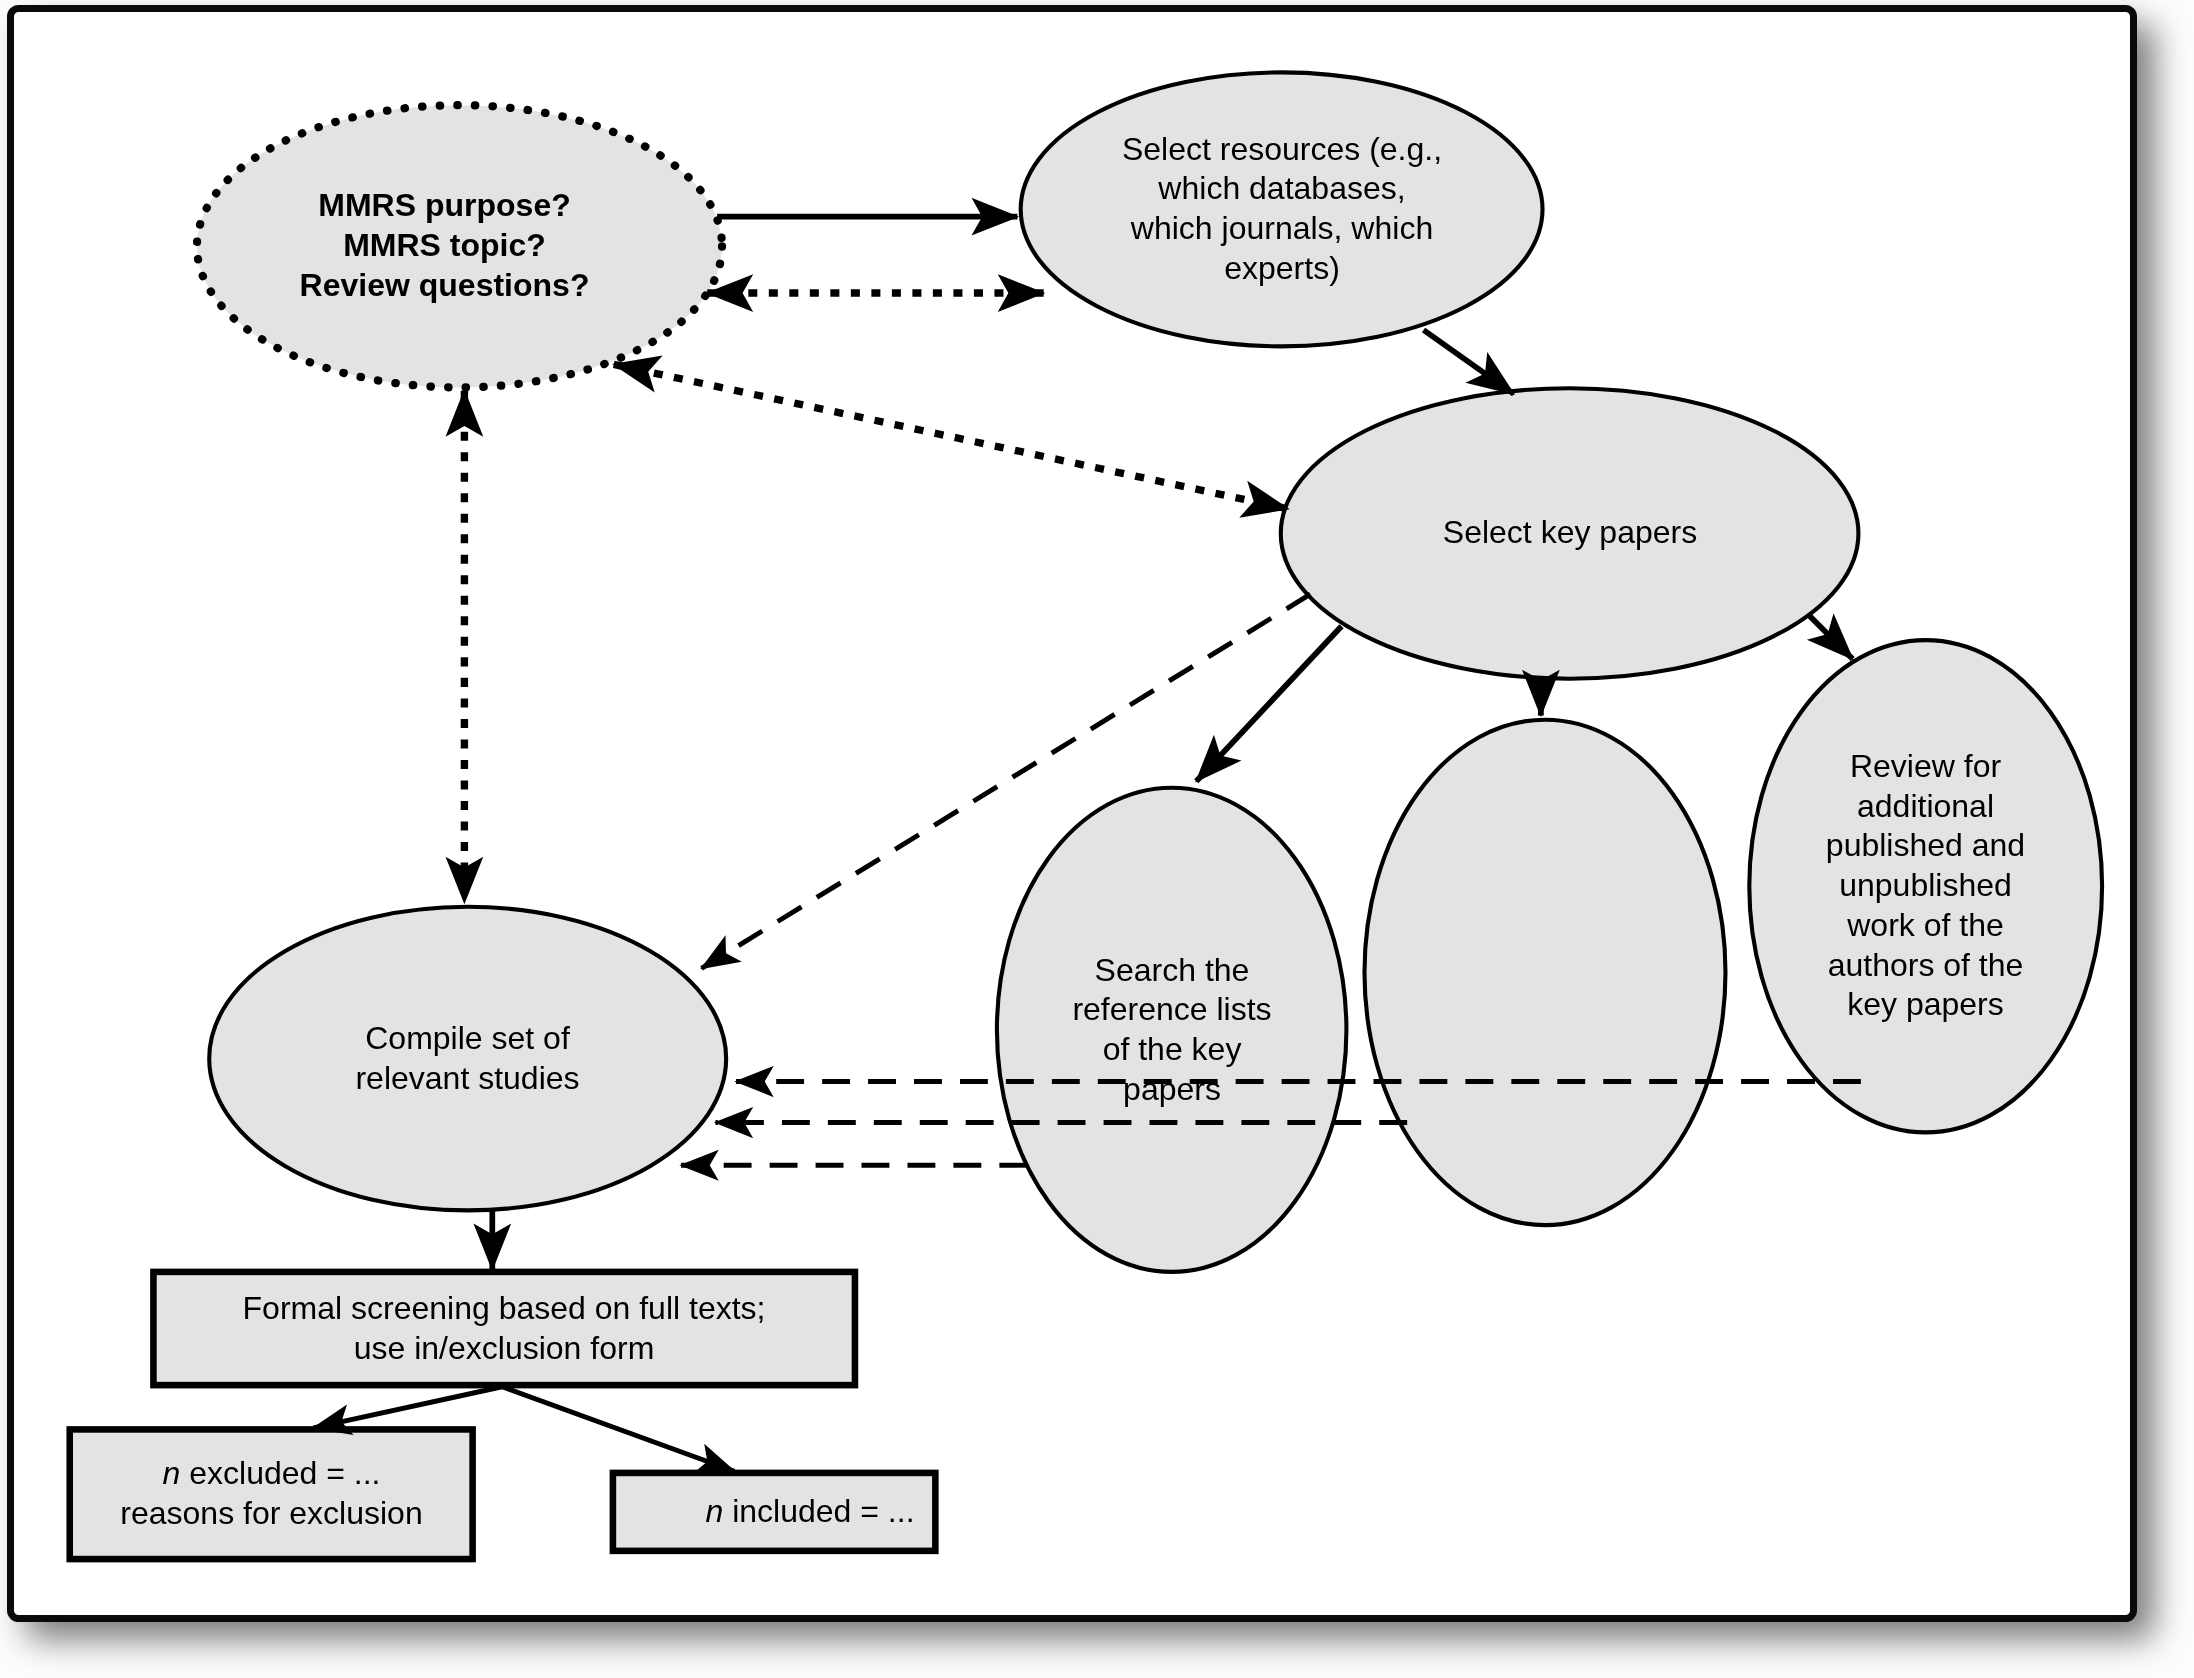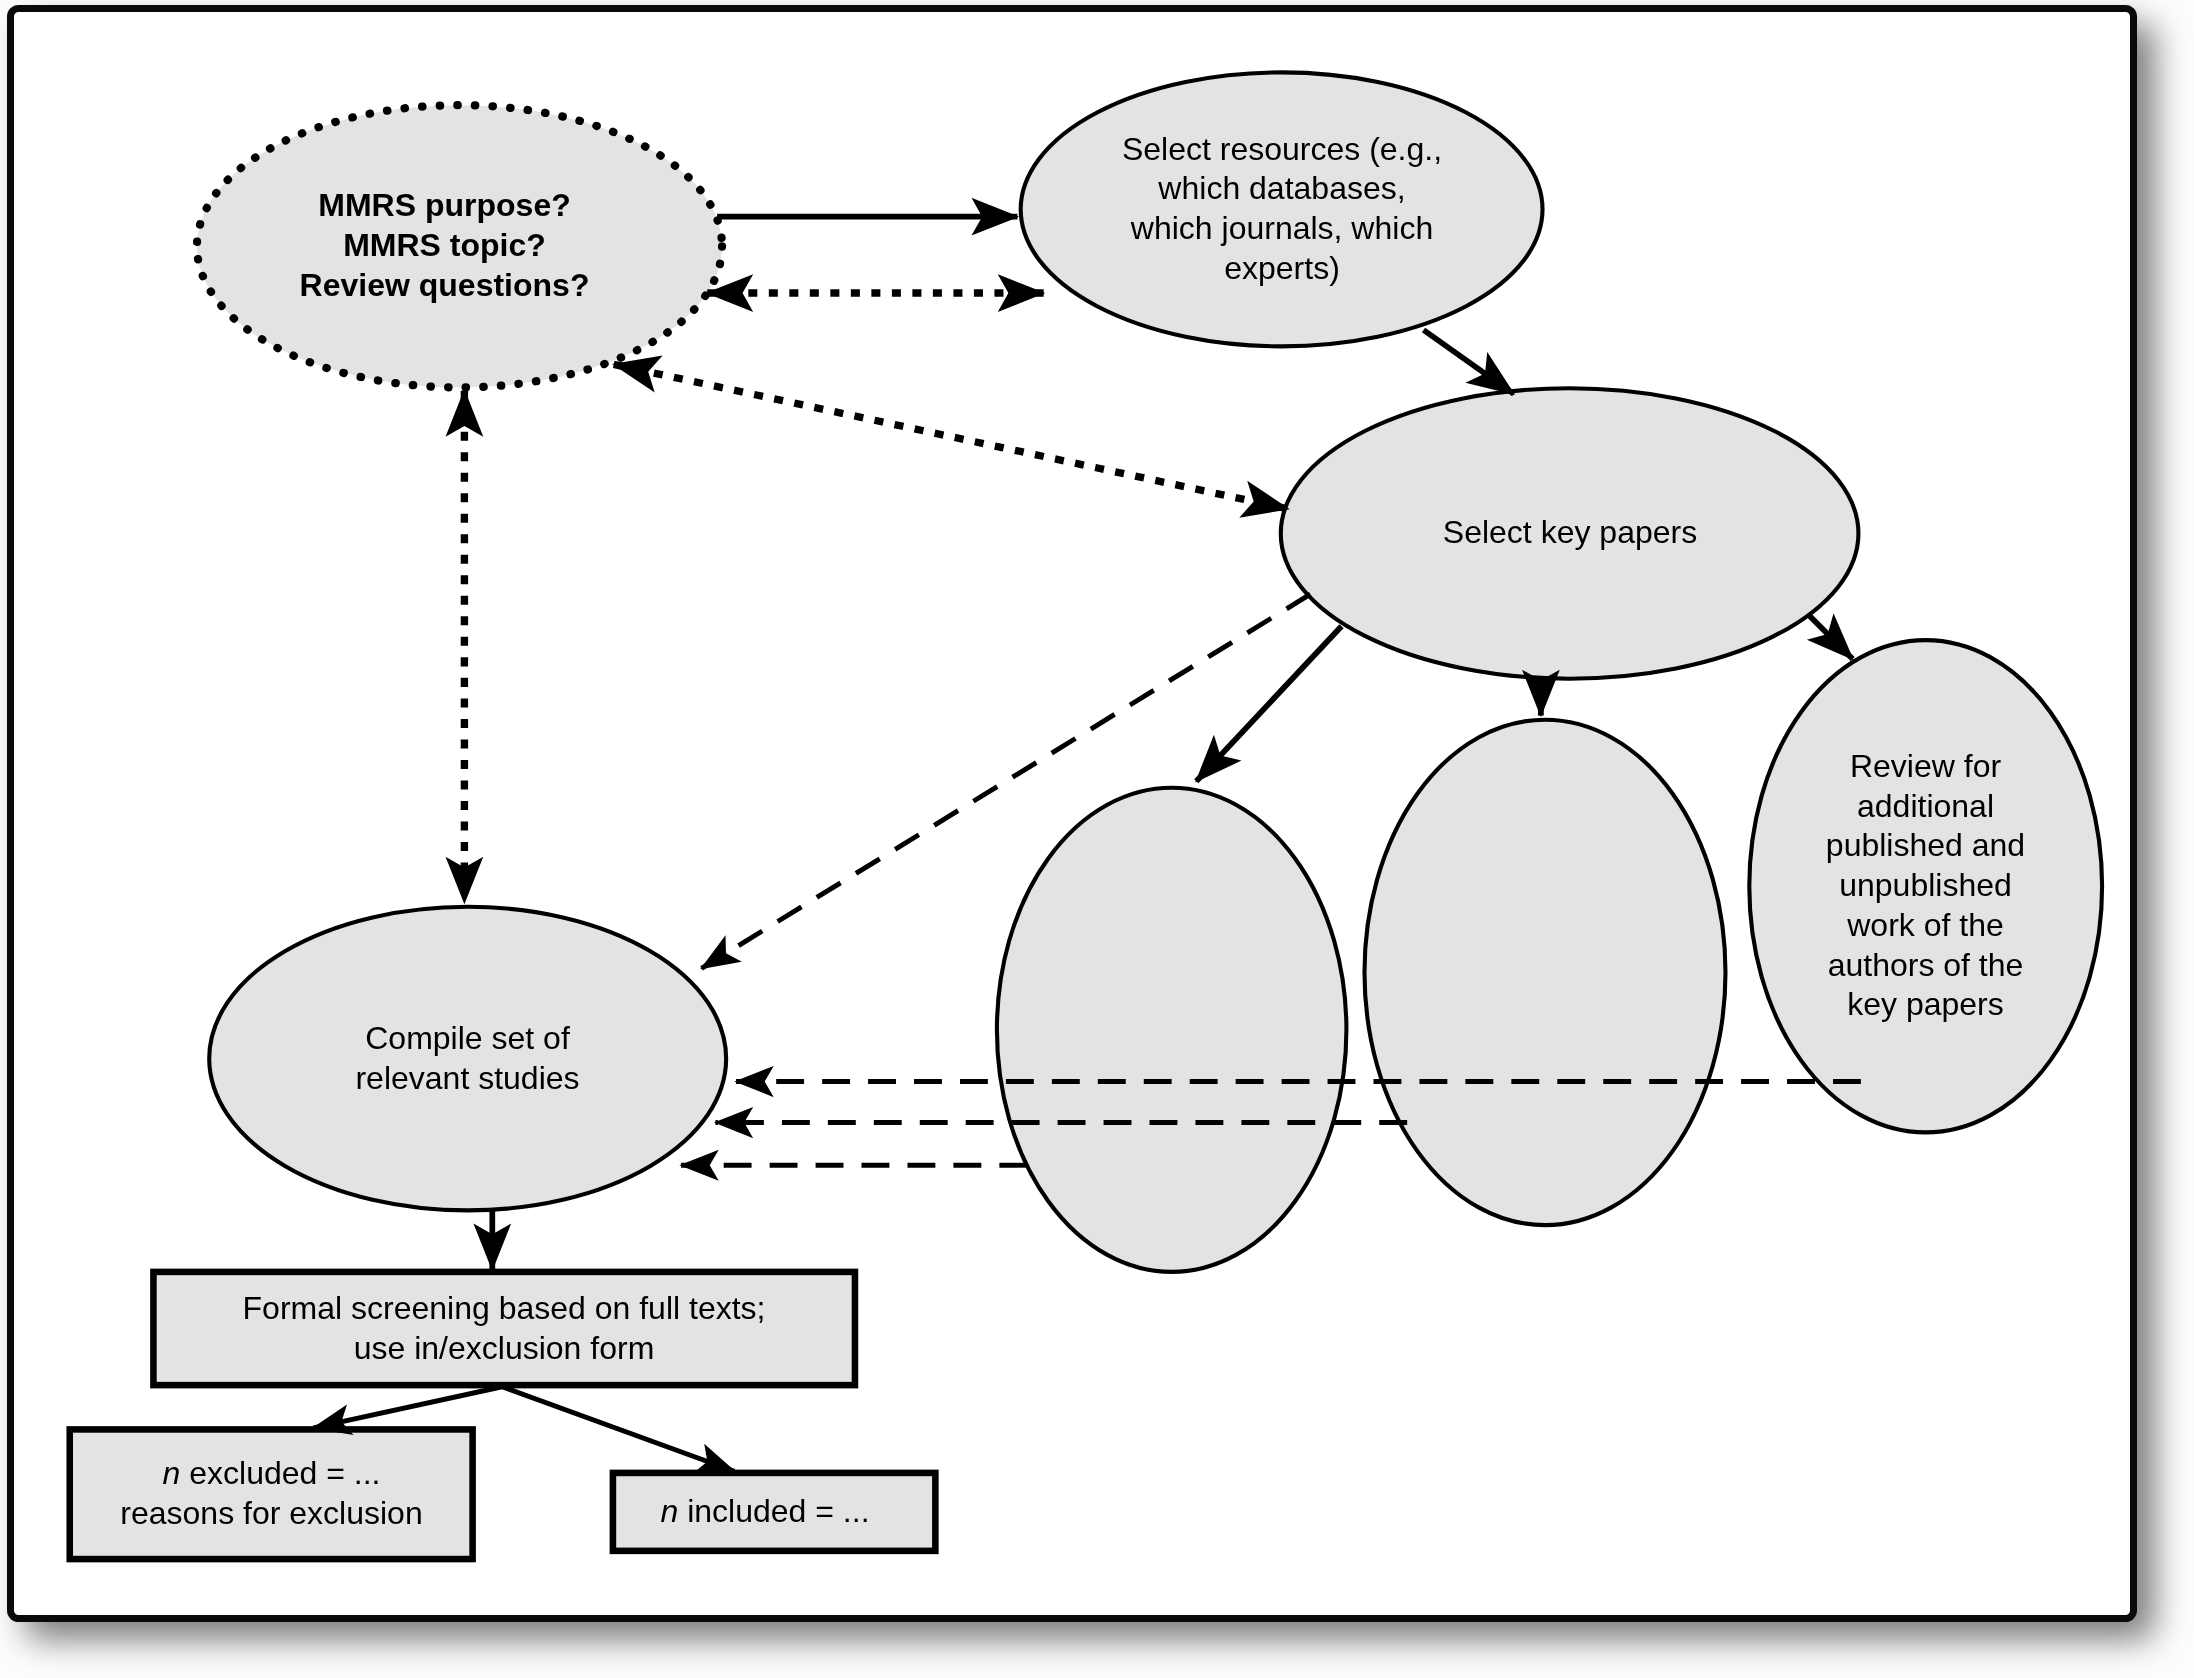--- a/index.html
+++ b/index.html
@@ -105,20 +105,26 @@
     <div class="inner">Select resources (e.g.,
 which databases,
 which journals, which
 experts)</div>
   </div>
 
   <div class="node-label" style="left:1281px; top:388px; width:578px; height:290px;">
     <div class="inner">Select key papers</div>
   </div>
 
+  <div class="node-label" style="left:997px; top:788px; width:350px; height:484px;">
+    <div class="inner">Search the
+reference lists
+of the key
+papers</div>
+  </div>
 
 
   <div class="node-label" style="left:1749px; top:640px; width:353px; height:492px;">
     <div class="inner">Review for
 additional
 published and
 unpublished
 work of the
 authors of the
 key papers</div>
@@ -132,17 +138,17 @@
   <div class="node-label" style="left:153px; top:1272px; width:702px; height:113px;align-items:center;">
     <div class="inner">Formal screening based on full texts;
 use in/exclusion form</div>
   </div>
 
   <div class="node-label" style="left:70px; top:1429px; width:403px; height:130px;">
     <div class="inner"><i>n</i><span> excluded = ...</span>
 <span>reasons for exclusion</span></div>
   </div>
 
-  <div class="node-label" style="left:604px; top:1473px; width:322px; height:78px;align-items:center;">
+  <div class="node-label" style="left:649px; top:1473px; width:322px; height:78px;align-items:center;">
     <div class="inner"><i>n</i><span> included = ...</span></div>
   </div>
 </div>
 
 
 </body></html>

